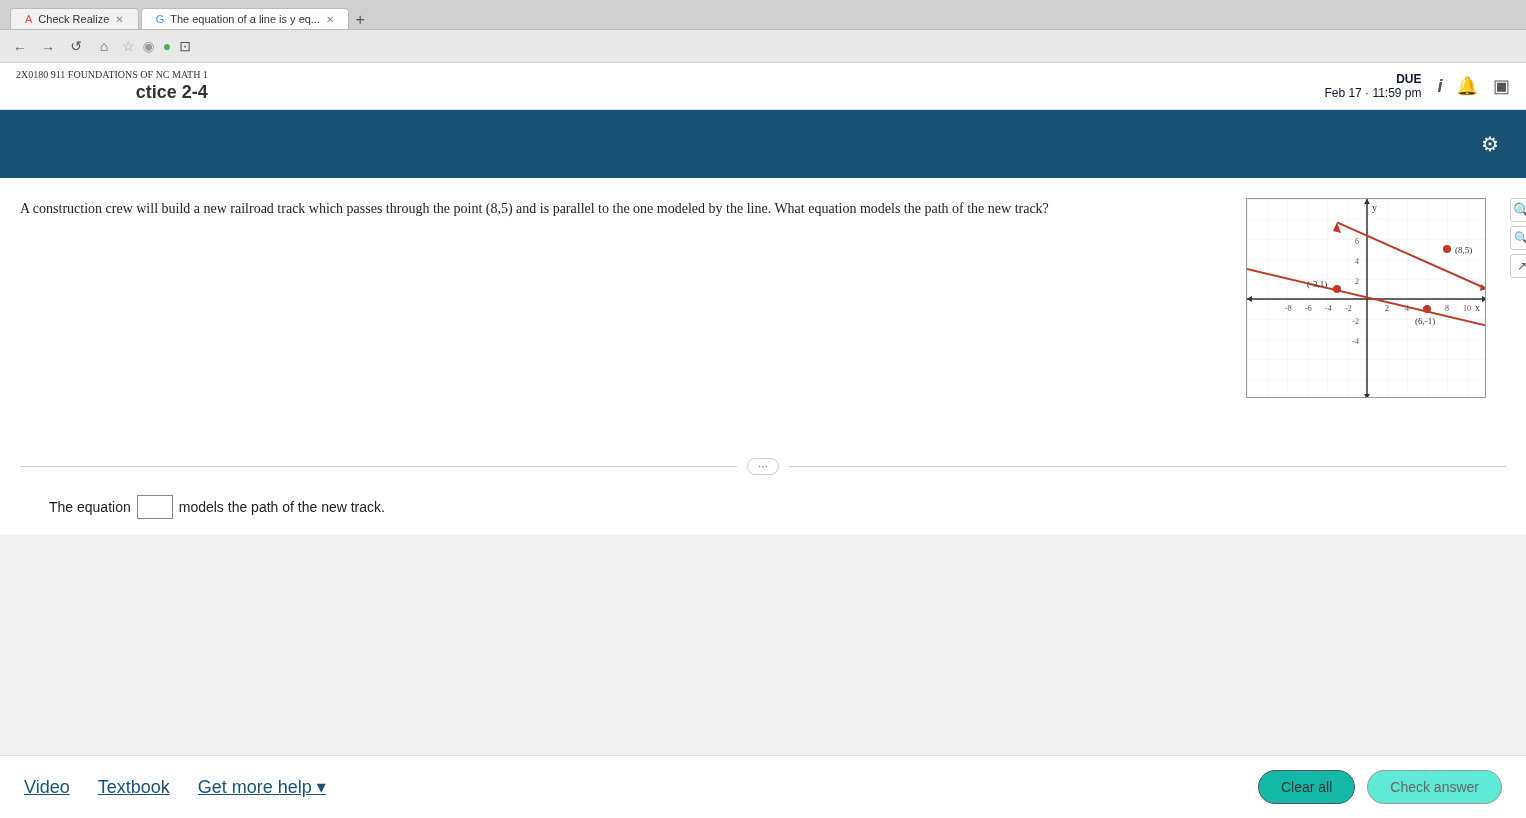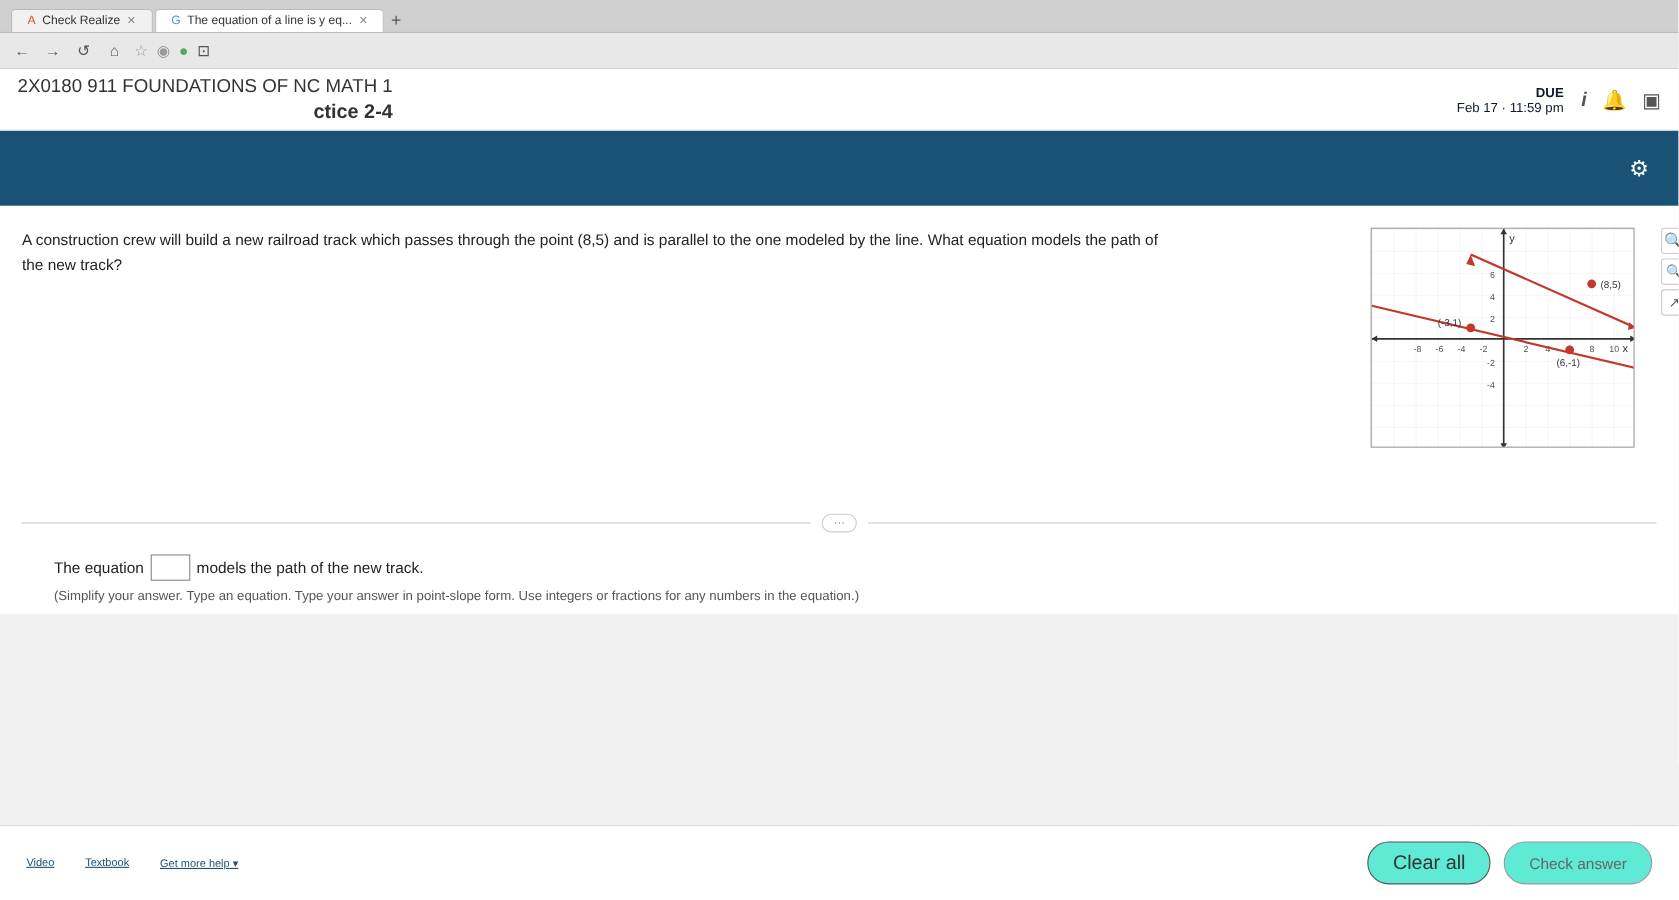--- a/index.html
+++ b/index.html
@@ -86,23 +86,24 @@
 
     
     .top-nav {
       background: white;
       padding: 6px 16px;
       display: flex;
       align-items: center;
       border-bottom: 1px solid #ddd;
     }
     .course-title-small {
-      font-size: 17px;
+      font-size: 10px;
       color: #333;
       margin-bottom: 2px;
+      font-family: Liberation Serif, serif;
     }
     .assignment-title {
       font-size: 18px;
       font-weight: bold;
       color: #333;
       text-align: right;
     }
     .due-info {
       margin-left: auto;
       text-align: right;
@@ -143,20 +144,21 @@
       font-size: 20px;
       cursor: pointer;
     }
 
     
     .question-area {
       display: flex;
       padding: 20px 20px 20px 20px;
       gap: 24px;
       min-height: 280px;
+      font-family: Liberation Serif, serif;
     }
     .question-text-area {
       flex: 1;
     }
     .question-text {
       font-size: 14px;
       color: #222;
       line-height: 1.6;
       max-width: 1050px;
     }
@@ -249,39 +251,39 @@
       left: 0;
       right: 0;
       background: white;
       border-top: 1px solid #ddd;
       padding: 14px 24px;
       display: flex;
       align-items: center;
       gap: 28px;
     }
     .footer-link {
-      font-size: 10px;
+      font-size: 18px;
       color: #1a5276;
       cursor: pointer;
       text-decoration: underline;
     }
     .footer-link.dropdown::after {
       content: ' ▾';
     }
     .footer-buttons {
       margin-left: auto;
       display: flex;
       gap: 12px;
     }
     .btn-clear {
-      background: #5eead4;
+      background: #14b8a6;
       border: 1px solid #555;
       border-radius: 20px;
       padding: 8px 22px;
-      font-size: 18px;
+      font-size: 14px;
       cursor: pointer;
       color: #333;
     }
     .btn-check {
       background: #5eead4;
       border: 1px solid #999;
       border-radius: 20px;
       padding: 8px 22px;
       font-size: 14px;
       cursor: pointer;
@@ -414,21 +416,20 @@
     <div class="divider-dots">···</div>
     <div class="divider-line"></div>
   </div>
 
   <div class="answer-area">
     <div class="answer-line">
       <span>The equation</span>
       <input type="text" class="answer-input" value="" style="">
       <span>models the path of the new track.</span>
     </div>
-    <div class="answer-hint">(Simplify your answer. Type an equation. Type your answer in point-slope form. Use integers or fractions for any numbers in the equation.)</div>
   </div>
 
 </div>
 
 <div class="footer">
   <span class="footer-link">Video</span>
   <span class="footer-link">Textbook</span>
   <span class="footer-link dropdown">Get more help</span>
   <div class="footer-buttons">
     <button class="btn-clear">Clear all</button>

